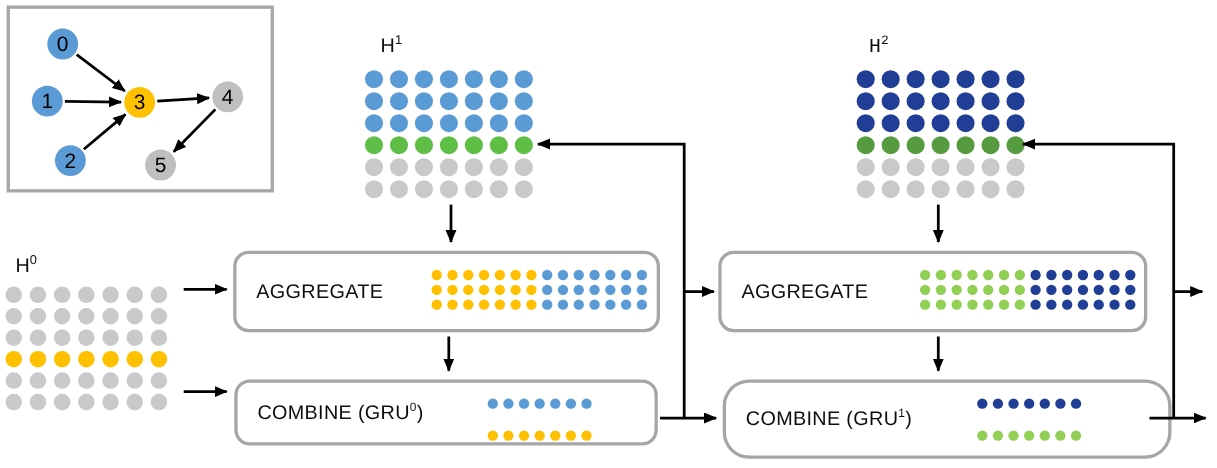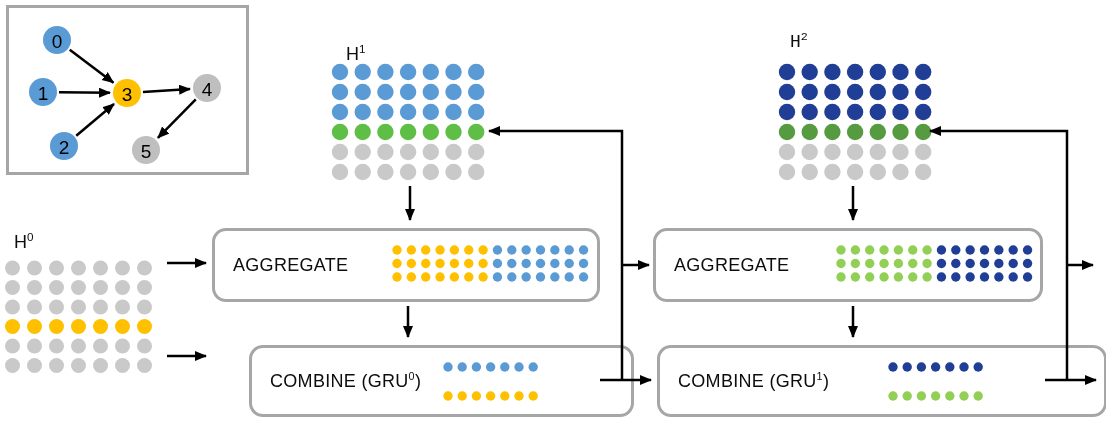--- a/index.html
+++ b/index.html
@@ -26,33 +26,33 @@
   .mlabel sup { font-size:0.65em; }
 </style>
 </head>
 <body>
 
 <div id="canvas">
 
   <div id="graph-box"></div>
 
   <div class="mlabel" style="left:14px; top:230px;"><span>H</span><sup>0</sup></div>
-  <div class="mlabel" style="left:346px; top:30px;margin-top:12px;"><span>H</span><sup>1</sup></div>
+  <div class="mlabel" style="left:346px; top:30px;"><span>H</span><sup>1</sup></div>
   <div class="mlabel" style="left:790px; top:30px;font-family:Liberation Mono, monospace;"><span>H</span><sup>2</sup></div>
 
   <div class="pbox" style="left:212px; top:228px; width:388px; height:74px;">
     <div class="pbox-label"><span>AGGREGATE</span><sup></sup><span></span></div>
   </div>
-  <div class="pbox" style="left:213px; top:345px; width:385px; height:72px;margin-left:36px;">
+  <div class="pbox" style="left:213px; top:345px; width:385px; height:60px;">
     <div class="pbox-label"><span>COMBINE (GRU</span><sup>0</sup><span>)</span></div>
   </div>
   <div class="pbox" style="left:653px; top:228px; width:390px; height:74px;">
     <div class="pbox-label"><span>AGGREGATE</span><sup></sup><span></span></div>
   </div>
-  <div class="pbox" style="left:657px; top:345px; width:450px; height:72px;">
+  <div class="pbox" style="left:657px; top:345px; width:408px; height:72px;border-radius:24px;">
     <div class="pbox-label"><span>COMBINE (GRU</span><sup>1</sup><span>)</span></div>
   </div>
 
   <svg id="overlay" viewBox="0 0 1106 425" xmlns="http://www.w3.org/2000/svg">
     <defs>
       <marker id="ah" markerWidth="13" markerHeight="11" refX="11" refY="5" orient="auto" markerUnits="userSpaceOnUse">
         <path d="M0,0 L12,5 L0,10 z" fill="#000000"></path>
       </marker>
     </defs>
   <circle cx="12.5" cy="268" r="7.5" fill="#c9c9c9"></circle>

